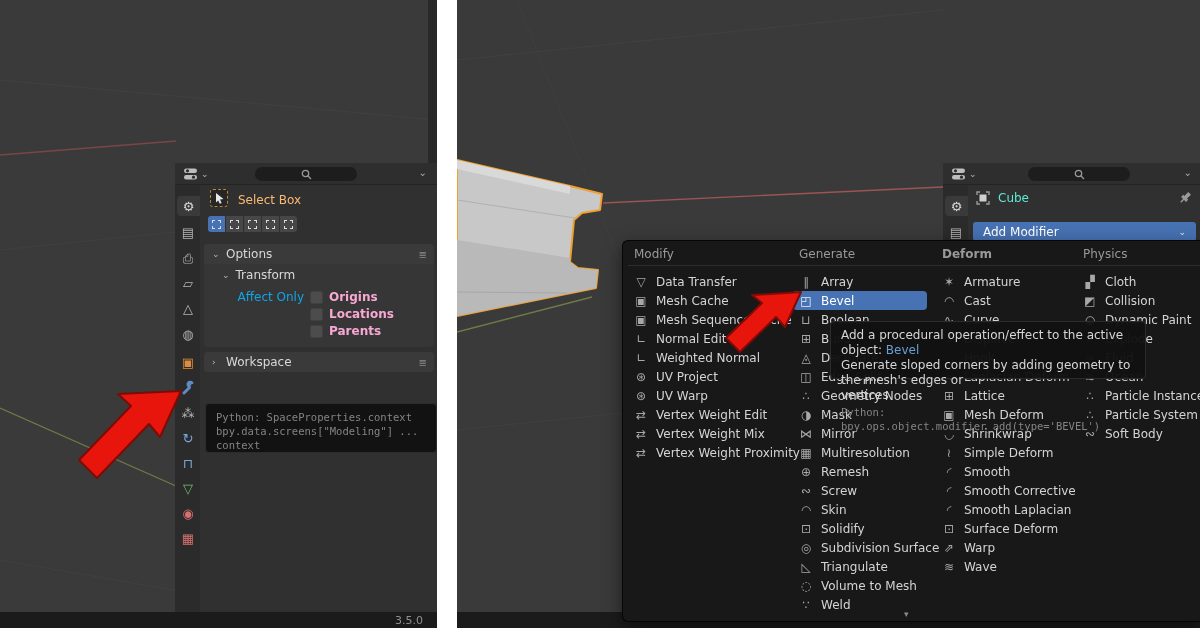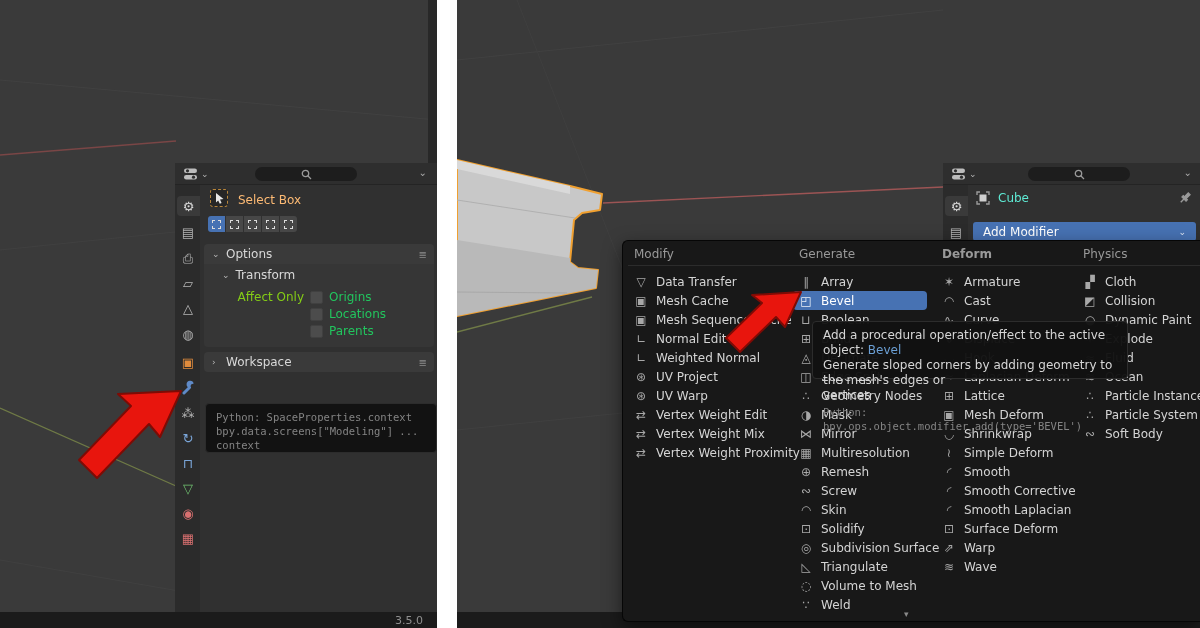--- a/index.html
+++ b/index.html
@@ -39,23 +39,23 @@
   .mode-btn:last-child  { border-radius:0 3px 3px 0; }
   .mode-btn.on { background:#4772b3; }
   .dashed-sq { width:9px; height:9px; border:1px dashed #dcdcdc; }
   .subpanel-hdr { position:absolute; left:4px; right:3px; height:20px; background:#3a3a3a; display:flex; align-items:center; gap:6px; padding:0 8px; color:#d8d8d8; }
   .subpanel-hdr .chev { color:#b9b9b9; font-size:9px; width:8px; }
   .subpanel-hdr .grip { margin-left:auto; color:#8d8d8d; font-size:10px; letter-spacing:-1px; }
   .rounded-top { border-radius:4px 4px 0 0; }
   .rounded-all { border-radius:4px; }
   .subpanel-body { position:absolute; left:4px; right:3px; background:#363636; border-radius:0 0 4px 4px; }
   .prop-row { position:absolute; display:flex; align-items:center; gap:6px; }
-  .prop-label { width:100px; text-align:right; color:#84cc16; }
+  .prop-label { width:100px; text-align:right; color:#0ea5e9; }
   .checkbox { width:13px; height:13px; background:#4c4c4c; border:1px solid #404040; border-radius:2px; }
-  .check-label { color:#22c55e; }
+  .check-label { color:#f9a8d4;font-weight:bold; }
 
   
   .tooltip { position:absolute; background:rgba(17,17,17,0.96); border:1px solid #2c2c2c; border-radius:4px; padding:6px 10px; z-index:20; line-height:15px; }
   .tooltip .tt-title { color:#d6d6d6; }
   .tooltip .tt-mono { font-family:"DejaVu Sans Mono","Liberation Mono",monospace; font-size:10.5px; color:#848484; line-height:14px; }
   .tt-highlight { color:#6b9fd4; }
 
   
   .statusbar { position:absolute; left:0; right:0; bottom:0; height:16px; background:#1b1b1b; display:flex; align-items:center; justify-content:flex-end; padding-right:14px; color:#8f8f8f; font-size:11px; z-index:2; }
 
@@ -489,21 +489,21 @@
             <span>Particle System</span>
           </div>
           <div class="menu-item" style="left: 454px; top: 183px;">
             <span class="mi-icon">∾</span>
             <span>Soft Body</span>
           </div>
         </div>
       <div class="menu-scroll">▾</div>
     </div>
 
-    <div class="tooltip" style="left:355px; top:321px; width:316px; height:58px;">
+    <div class="tooltip" style="left:373px; top:321px; width:316px; height:58px;">
       <div>
         <span class="tt-title">Add a procedural operation/effect to the active object:</span>
         <span class="tt-highlight"> </span><span class="tt-highlight">Bevel</span>
       </div>
       <div class="tt-title">Generate sloped corners by adding geometry to the mesh's edges or</div>
       <div class="tt-title">vertices</div>
       <div class="tt-mono" style="margin-top:2px;">Python: bpy.ops.object.modifier_add(type='BEVEL')</div>
     </div>
 
     <div class="statusbar"></div>

